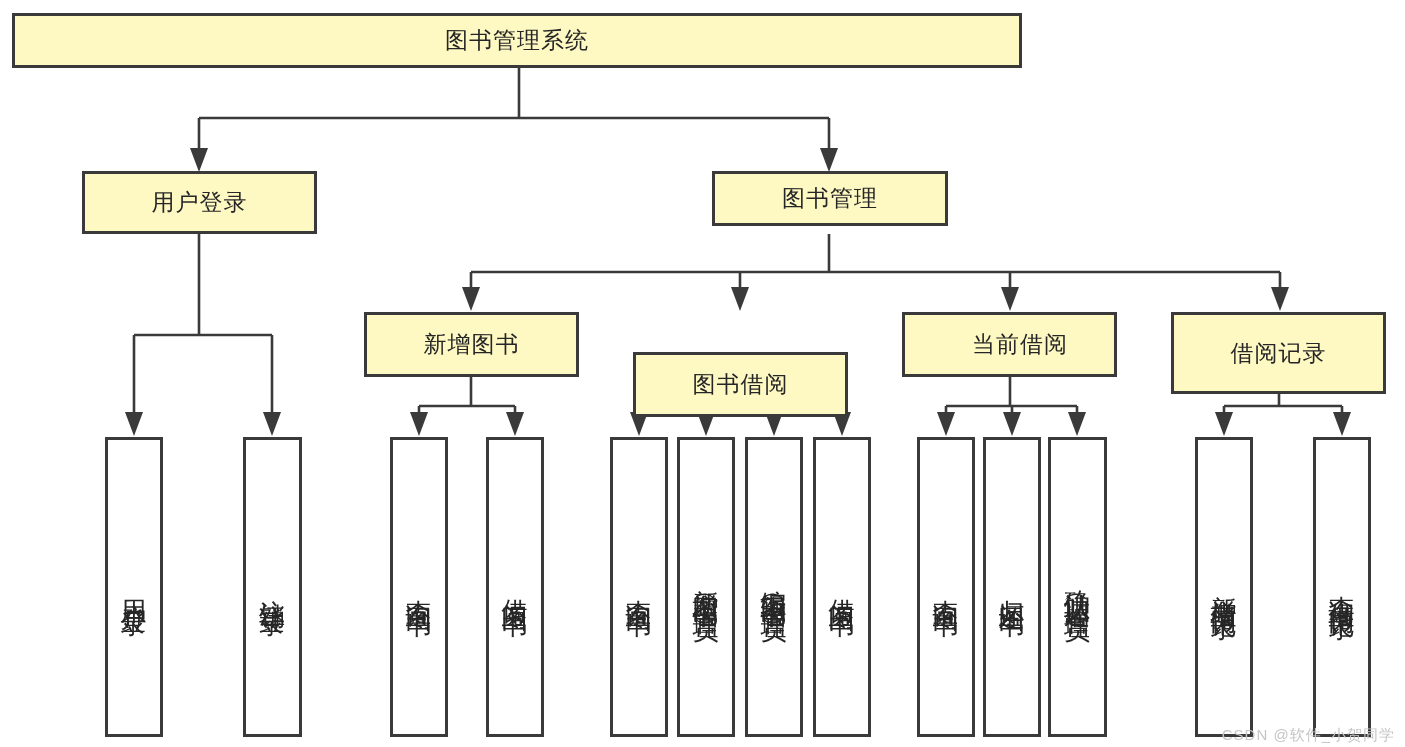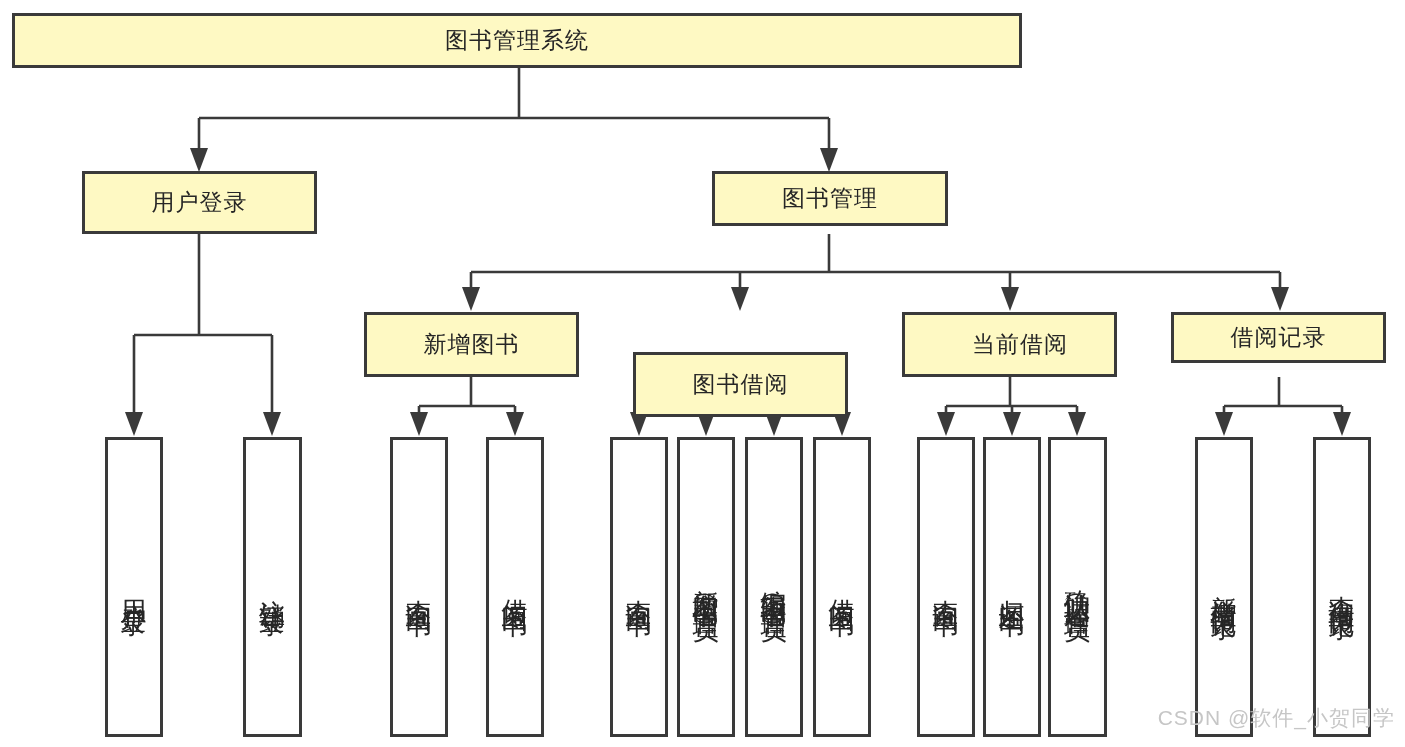--- a/index.html
+++ b/index.html
@@ -58,22 +58,22 @@
     text-orientation: mixed;
     font-size: 26px;
     letter-spacing: 4px;
     color: var(--ink, #262626);
     line-height: 1;
     white-space: nowrap;
   }
   .watermark {
     position: absolute;
     right: 10px;
-    bottom: 15px;
-    font-size: 21px;
+    bottom: 2px;
+    font-size: 15px;
     color: var(--watermark_color, #c5c5c5);
     z-index: 5;
     letter-spacing: 1px;
     white-space: nowrap;
   }
 </style>
 </head>
 <body>
 
 <div class="canvas">
@@ -141,21 +141,21 @@
 
   <div class="hnode" style="left:364px; top:312px; width:215px; height:65px;">
     <span>新增图书</span>
   </div>
   <div class="hnode" style="left:633px; top:312px; width:215px; height:65px;margin-top:40px;">
     <span>图书借阅</span>
   </div>
   <div class="hnode" style="left:902px; top:312px; width:215px; height:65px;padding-left:21px;">
     <span>当前借阅</span>
   </div>
-  <div class="hnode" style="left:1171px; top:312px; width:215px; height:51px;">
+  <div class="hnode" style="left:1171px; top:312px; width:215px; height:82px;">
     <span>借阅记录</span>
   </div>
 
   <div class="vnode" style="left:105px; top:437px; width:58px; height:300px;">
     <span>用户登录</span>
   </div>
   <div class="vnode" style="left:243px; top:437px; width:59px; height:300px;">
     <span>注销登录</span>
   </div>
 

